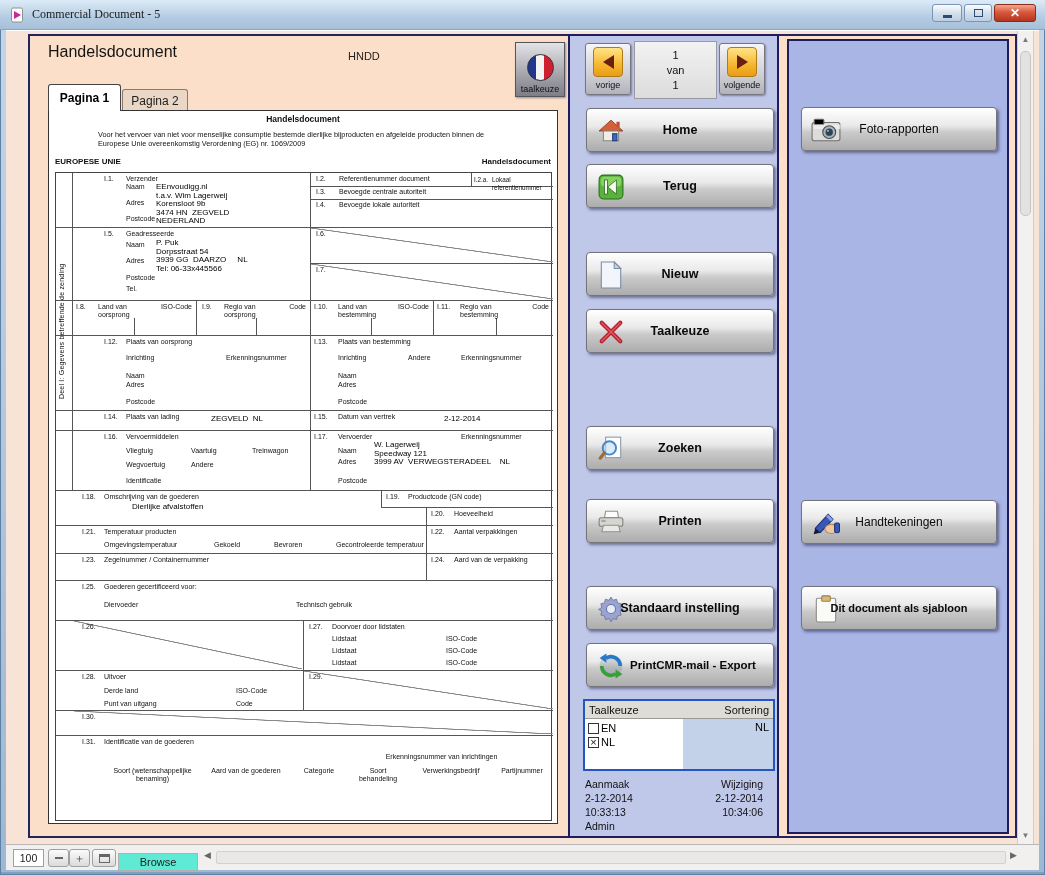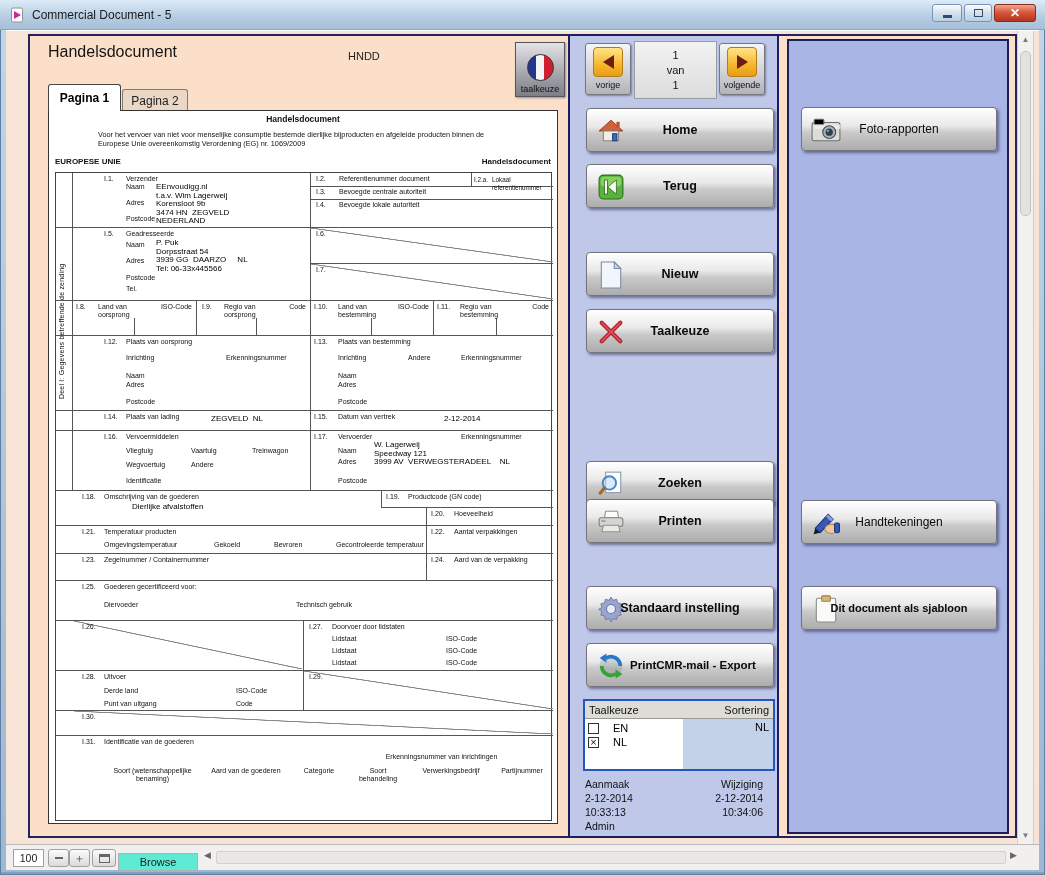--- a/index.html
+++ b/index.html
@@ -8,21 +8,21 @@
     position: relative; overflow: hidden;
     font-family: "Liberation Sans", sans-serif;
     background: linear-gradient(#c3d6e8, #9db8d2);
     box-shadow: inset 0 0 0 1px #5f80a2, inset 0 -3px 0 #7fa0c0;
   }
   .abs { position:absolute; }
 
   
   .titlebar { position:absolute; left:0; top:0; width:100%; height:30px;
     background: linear-gradient(#dcebf7, #b4cce2 60%, #a6c0d8);
-    border-bottom: 1px solid #8aa6c4; display:flex; align-items:center; padding-left:9px; }
+    border-bottom: 1px solid #8aa6c4; display:flex; align-items:center; padding-left:9px;font-family:Liberation Serif, serif; }
   .apptitle { font-size:12px; color:#1a1a1a; margin-left:7px; }
   .winbtns { position:absolute; right:9px; top:4px; display:flex; gap:2px; }
   .wbtn { height:18px; border:1px solid #7a94b4; border-radius:3px;
     background: linear-gradient(#fbfdff, #d4e0ec 50%, #bccee0);
     display:flex; align-items:center; justify-content:center; color:#2e4d6e; font-size:10px; }
   .wbtn.min { width:30px; } .wbtn.max { width:28px; }
   .wbtn.close { width:42px; background: linear-gradient(#f0a892, #d9593c 45%, #b33420); color:#fff;
     border-color:#8c2a16; font-size:12px; font-weight:bold; }
   .minglyph { width:9px; height:3px; background:#2e4d6e; margin-top:6px; }
   .maxglyph { width:9px; height:8px; border:1.5px solid #2e4d6e; }
@@ -105,21 +105,21 @@
   .rightpanel .blabel { font-size:11.5px; }
 
   
   .langpanel { position:absolute; left:13px; top:663px; width:192px; height:72px;
     border:2px solid #2456c0; background:#fff; }
   .langhead { position:absolute; left:0; top:0; right:0; height:18px; background:#dddcd6;
     border-bottom:1px solid #9a9a94; font-size:11px; color:#111;
     display:flex; align-items:center; justify-content:space-between; padding:0 4px; }
   .langbody-r { position:absolute; left:98px; top:18px; right:0; bottom:0; background:#c3d2e8;
     font-size:11px; text-align:right; padding:2px 4px; }
-  .cbrow { position:absolute; left:3px; font-size:11px; display:flex; align-items:center; gap:14px; }
+  .cbrow { position:absolute; left:3px; font-size:11px; display:flex; align-items:center; gap:2px; }
   .cb { width:11px; height:11px; border:1px solid #333; background:#fff;
     display:inline-flex; align-items:center; justify-content:center; font-size:11px; line-height:11px; color:#111; }
 
   .meta { font-size:10.5px; color:#111; line-height:14px; }
 
   
   .vscroll { position:absolute; left:1011px; top:0; width:17px; height:813px;
     background:#f2f1f0; border-left:1px solid #cfcecd; border-right:1px solid #cfcecd; }
   .varrow { position:absolute; left:0; width:100%; text-align:center; font-size:8px; color:#7a7a7a; }
   .vthumb { position:absolute; left:2px; width:11px; background:#e3e2e1; border:1px solid #c6c5c4; border-radius:5px; }
@@ -432,21 +432,21 @@
       <div class="btn" style="top:273px">
         <span class="bicon">
           <svg width="28" height="28" viewBox="0 0 24 24">
               <path d="M4 4 L20 20 M20 4 L4 20" stroke="#b8202e" stroke-width="3.6" stroke-linecap="round"></path>
               <path d="M4 4 L20 20 M20 4 L4 20" stroke="#e05a64" stroke-width="1.2" stroke-linecap="round"></path>
             </svg>
         </span>
         <span class="blabel">Taalkeuze</span>
       </div>
 
-      <div class="btn" style="top:425px">
+      <div class="btn" style="top:390px">
         <span class="bicon">
           <svg width="26" height="28" viewBox="0 0 24 26">
               <rect x="7" y="2" width="14" height="19" fill="#fdfdfd" stroke="#8a9ab0"></rect>
               <circle cx="10.5" cy="12" r="6.2" fill="rgba(190,220,245,0.55)" stroke="#4a86c8" stroke-width="1.8"></circle>
               <line x1="5.8" y1="16.8" x2="2" y2="21.5" stroke="#a06a30" stroke-width="3" stroke-linecap="round"></line>
             </svg>
         </span>
         <span class="blabel">Zoeken</span>
       </div>
 

